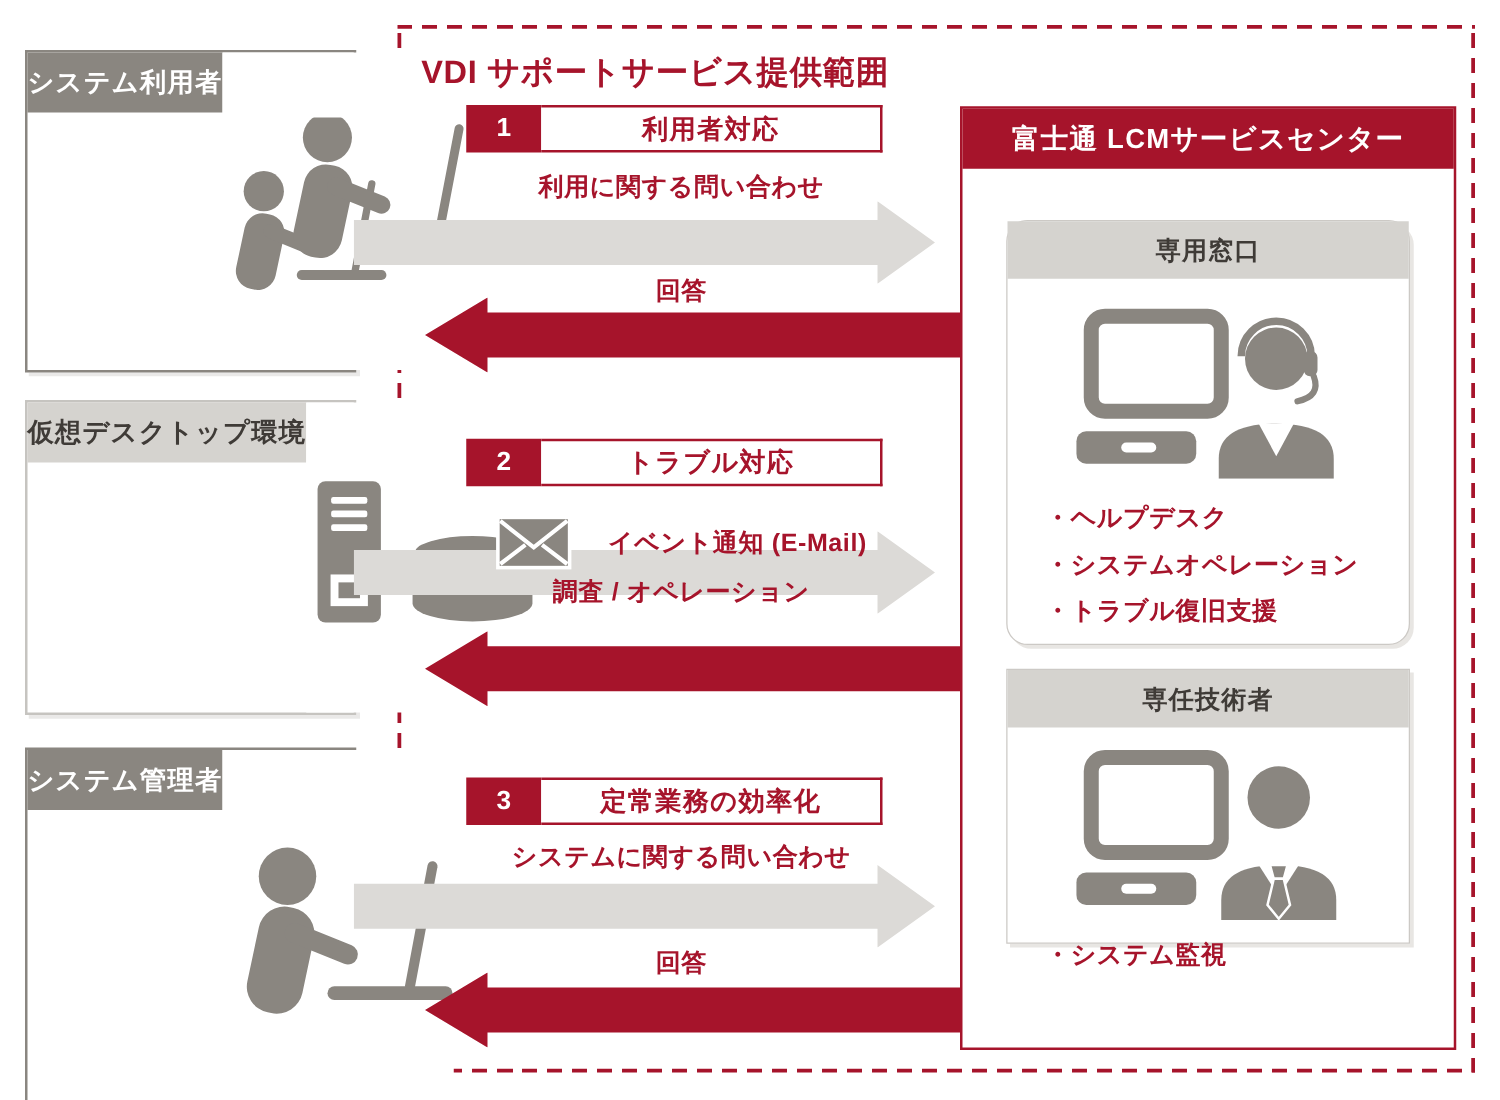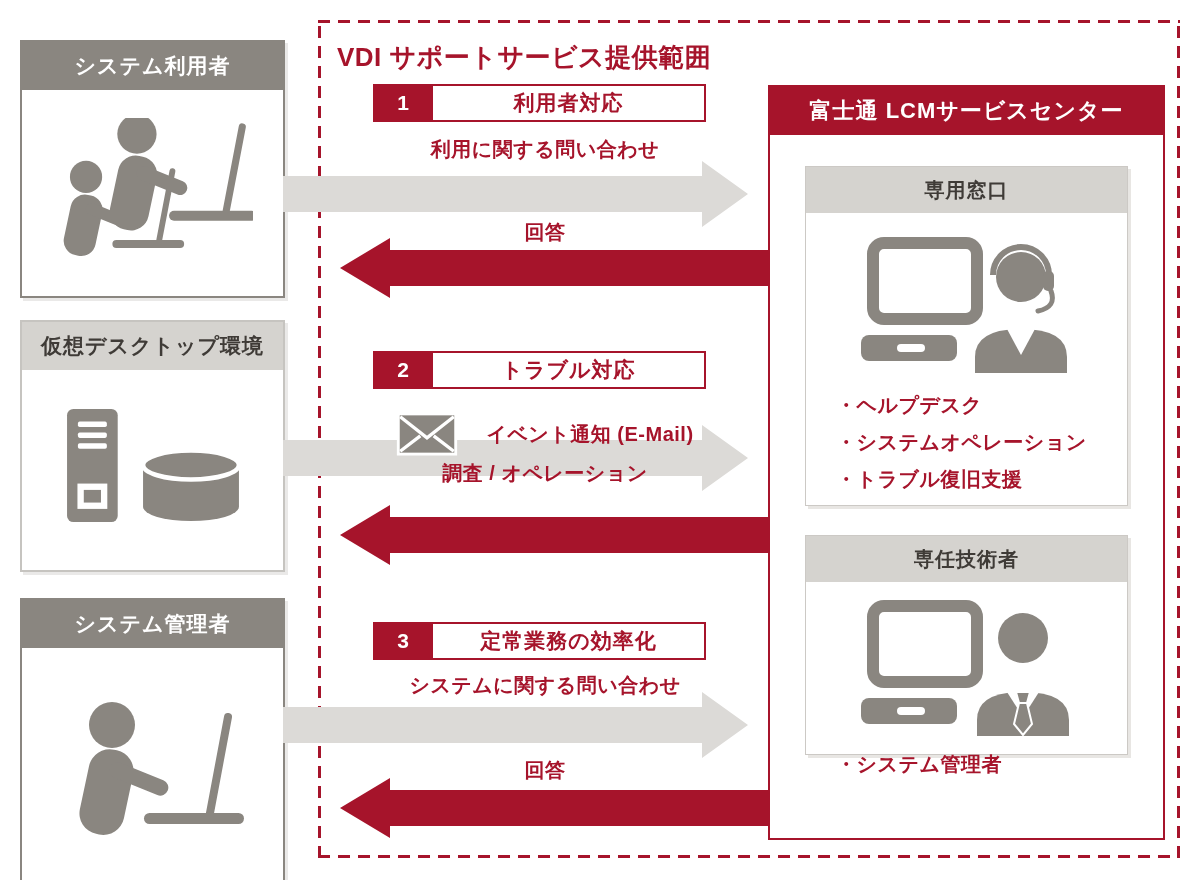--- a/index.html
+++ b/index.html
@@ -29,21 +29,21 @@
   }
   .scope-title{
     position:absolute;left:337px;top:40px;
     font-size:26px;font-weight:bold;color:var(--red);letter-spacing:0.5px;
     z-index:3;white-space:nowrap;
   }
   
   .actor{
     position:absolute;left:20px;width:265px;background:#fff;
     border:2px solid var(--gray);box-shadow:3px 3px 0 rgba(140,134,128,.18);
-    box-sizing:border-box;z-index:2;display:flex;flex-direction:column;
+    box-sizing:border-box;z-index:2;display:flex;flex-direction:row;
   }
   .actor.light{border-color:#c6c4c0;}
   .actor-head{
     height:48px;display:flex;align-items:center;justify-content:center;
     background:var(--gray);color:#fff;font-size:21px;font-weight:bold;
     letter-spacing:1px;white-space:nowrap;flex:0 0 48px;
   }
   .actor.light .actor-head{background:var(--gray-light);color:var(--ink);}
   .actor-body{flex:1;display:flex;align-items:center;justify-content:center;background:#fff;}
   
@@ -200,21 +200,21 @@
   </svg>
   <div class="flow-label" style="top:757px;">回答</div>
   <svg class="arrow" style="left:340px;top:778px;" width="428" height="60">
     <polygon points="0,30 50,0 50,12 428,12 428,48 50,48 50,60" fill="#a6142b"></polygon>
   </svg>
 
   <div class="panel">
     <div class="panel-head">富士通 LCMサービスセンター</div>
   </div>
 
-  <div class="subbox" style="top:166px;height:340px;">
+  <div class="subbox" style="top:176px;height:340px;border-radius:17px;">
     <div class="subbox-head">専用窓口</div>
     <div class="subbox-icon">
       <svg width="212" height="140" viewBox="0 0 212 140">
         <g class="icon-gray">
           <rect x="12" y="10" width="104" height="76" rx="11" fill="#fff" stroke="#8a8680" stroke-width="12"></rect>
           <rect x="0" y="102" width="96" height="26" rx="8"></rect>
           <rect x="36" y="111" width="28" height="8" rx="4" fill="#fff"></rect>
           <path d="M132,42 a28,28 0 0 1 56,0" fill="none" stroke="#8a8680" stroke-width="6"></path>
           <circle cx="160" cy="44" r="25"></circle>
           <rect x="182" y="38" width="11" height="20" rx="5"></rect>
@@ -241,17 +241,17 @@
           <rect x="36" y="111" width="28" height="8" rx="4" fill="#fff"></rect>
           <circle cx="162" cy="42" r="25"></circle>
           <path d="M116,140 v-16 q0,-28 46,-28 q46,0 46,28 v16 z"></path>
           <path d="M146,96 l16,25 16,-25 z" fill="#fff"></path>
           <polygon points="155,96 169,96 166,107 158,107" stroke="#fff" stroke-width="2"></polygon>
           <polygon points="158,107 166,107 171,128 162,139 153,128" stroke="#fff" stroke-width="2"></polygon>
         </g>
       </svg>
     </div>
     <div class="subbox-items" style="margin-top:10px;">
-      <div>・システム管理者</div>
+      <div>・システム監視</div>
     </div>
   </div>
 
 </div>
 
 </body></html>

